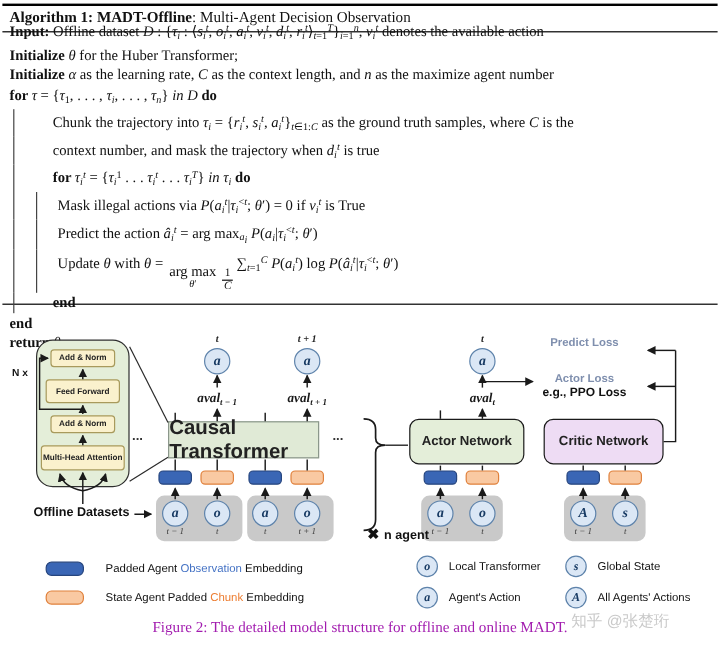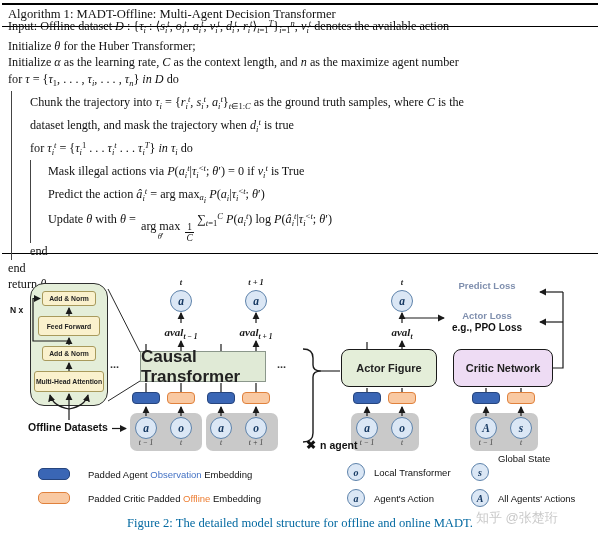--- a/index.html
+++ b/index.html
@@ -5,24 +5,24 @@
   html,body{margin:0;padding:0;background:#fff;}
   #page{position:relative;width:600px;height:551px;background:#ffffff;overflow:hidden;
         font-family:"Liberation Serif",serif;color:#111;}
   .rule{position:absolute;left:2px;right:2px;background:#000;height:1px;}
   .rule.thick{height:2px;}
   
   #algo-title{position:absolute;top:7px;left:8px;font-size:12.6px;white-space:nowrap;}
   #algo-lines{position:absolute;top:15px;left:0;right:0;font-size:12.2px;}
   .aline{position:relative;line-height:16.45px;white-space:nowrap;}
   .aline.ind0{padding-left:8px;}
-  .aline.ind1{padding-left:30px;}
+  .aline.ind1{padding-left:44px;}
   .aline.ind2{padding-left:48px;}
   .vb{position:absolute;top:0;bottom:0;width:0;border-left:1px solid #444;}
-  .tb{font-weight:normal;margin-top:32px;}
+  .tb{font-weight:bold;margin-top:32px;}
   .ti{font-style:italic;}
   .mi{font-style:italic;}
   sub,sup{font-size:8.5px;}
   sup{vertical-align:4px;}
   sub{vertical-align:-2.5px;}
   .frac{display:inline-flex;flex-direction:column;align-items:center;vertical-align:-7px;
         font-size:9.5px;line-height:10px;margin:0 3px;}
   .frac .num{border-bottom:1px solid #111;padding:0 2px;}
   .stack{display:inline-flex;flex-direction:column;align-items:center;vertical-align:-7px;
          line-height:12px;margin:0 2px;}
@@ -52,43 +52,43 @@
   .dots{position:absolute;font-family:"Liberation Sans",sans-serif;font-weight:bold;font-size:11px;color:#333;z-index:5;}
   .flabel{position:absolute;font-family:"Liberation Sans",sans-serif;font-weight:bold;color:#111;z-index:5;}
   .loss-title{position:absolute;width:120px;text-align:center;font-family:"Liberation Sans",sans-serif;
               font-weight:bold;font-size:9.5px;color:#7f8fae;z-index:5;}
   .loss-ex{position:absolute;width:140px;text-align:center;font-family:"Liberation Sans",sans-serif;
            font-weight:bold;font-size:10px;color:#111;z-index:5;}
   .pill{position:absolute;width:32px;height:12px;box-sizing:border-box;border-radius:5px;z-index:2;}
   .legend-text{position:absolute;font-family:"Liberation Sans",sans-serif;font-weight:normal;font-size:9.5px;color:#111;z-index:5;white-space:nowrap;}
   .c-blue{color:#4472c4;}
   .c-orange{color:#ed7d31;}
-  #caption{position:absolute;left:0;right:0;top:516px;text-align:center;font-size:12.6px;color:#0369a1;z-index:5;}
+  #caption{position:absolute;left:0;right:0;top:516px;text-align:center;font-size:12.6px;color:#a21caf;z-index:5;}
   #watermark{position:absolute;left:476px;top:509px;font-size:13px;color:#c9c9c9;z-index:5;
              font-family:"Liberation Sans",sans-serif;}
   #connectors{position:absolute;left:0;top:0;z-index:3;pointer-events:none;}
   .nagent-x{font-size:12px;margin-right:4px;}
 </style>
 </head>
 <body>
 
 <div id="page">
 
   <div class="rule thick" style="top:3px"></div>
   <div class="rule" style="top:26px"></div>
   <div class="rule" style="top:253px"></div>
 
-  <div id="algo-title"><span class="tb">Algorithm 1: MADT-Offline</span><span>: Multi-Agent Decision Transformer</span></div>
+  <div id="algo-title"><span class="tb">Algorithm 1: MADT-Offline</span><span>: Multi-Agent Decision Observation</span></div>
   <div id="algo-lines">
       <div class="aline ind0"><span class="tb">Input: </span><span>Offline dataset </span><span class="tm"><span class="mi">D</span> : {<span class="mi">τ</span><sub><span class="mi">i</span></sub> : ⟨<span class="mi">s</span><sub><span class="mi">i</span></sub><sup><span class="mi">t</span></sup>, <span class="mi">o</span><sub><span class="mi">i</span></sub><sup><span class="mi">t</span></sup>, <span class="mi">a</span><sub><span class="mi">i</span></sub><sup><span class="mi">t</span></sup>, <span class="mi">v</span><sub><span class="mi">i</span></sub><sup><span class="mi">t</span></sup>, <span class="mi">d</span><sub><span class="mi">i</span></sub><sup><span class="mi">t</span></sup>, <span class="mi">r</span><sub><span class="mi">i</span></sub><sup><span class="mi">t</span></sup>⟩<sub><span class="mi">t</span>=1</sub><sup><span class="mi">T</span></sup>}<sub><span class="mi">i</span>=1</sub><sup><span class="mi">n</span></sup>, <span class="mi">v</span><sub><span class="mi">i</span></sub><sup><span class="mi">t</span></sup></span><span> denotes the available action</span></div>
       <div class="aline ind0"><span class="tb">Initialize </span><span class="tm"><span class="mi">θ</span></span><span> for the Huber Transformer;</span></div>
       <div class="aline ind0"><span class="tb">Initialize </span><span class="tm"><span class="mi">α</span></span><span> as the learning rate, </span><span class="tm"><span class="mi">C</span></span><span> as the context length, and </span><span class="tm"><span class="mi">n</span></span><span> as the maximize agent number</span></div>
       <div class="aline ind0"><span class="tb">for </span><span class="tm"><span class="mi">τ</span> = {<span class="mi">τ</span><sub>1</sub>, . . . , <span class="mi">τ</span><sub><span class="mi">i</span></sub>, . . . , <span class="mi">τ</span><sub><span class="mi">n</span></sub>} </span><span class="ti">in </span><span class="tm"><span class="mi">D</span> </span><span class="tb">do</span></div>
       <div class="aline ind1"><span class="vb" style="left: 11px;"></span><span>Chunk the trajectory into </span><span class="tm"><span class="mi">τ</span><sub><span class="mi">i</span></sub> = {<span class="mi">r</span><sub><span class="mi">i</span></sub><sup><span class="mi">t</span></sup>, <span class="mi">s</span><sub><span class="mi">i</span></sub><sup><span class="mi">t</span></sup>, <span class="mi">a</span><sub><span class="mi">i</span></sub><sup><span class="mi">t</span></sup>}<sub><span class="mi">t</span>∈1:<span class="mi">C</span></sub></span><span> as the ground truth samples, where </span><span class="tm"><span class="mi">C</span></span><span> is the</span></div>
-      <div class="aline ind1"><span class="vb" style="left: 11px;"></span><span>dataset length, and mask the trajectory when </span><span class="tm"><span class="mi">d</span><sub><span class="mi">i</span></sub><sup><span class="mi">t</span></sup></span><span> is true</span></div>
+      <div class="aline ind1"><span class="vb" style="left: 11px;"></span><span>context number, and mask the trajectory when </span><span class="tm"><span class="mi">d</span><sub><span class="mi">i</span></sub><sup><span class="mi">t</span></sup></span><span> is true</span></div>
       <div class="aline ind1"><span class="vb" style="left: 11px;"></span><span class="tb">for </span><span class="tm"><span class="mi">τ</span><sub><span class="mi">i</span></sub><sup><span class="mi">t</span></sup> = {<span class="mi">τ</span><sub><span class="mi">i</span></sub><sup>1</sup> . . . <span class="mi">τ</span><sub><span class="mi">i</span></sub><sup><span class="mi">t</span></sup> . . . <span class="mi">τ</span><sub><span class="mi">i</span></sub><sup><span class="mi">T</span></sup>} </span><span class="ti">in </span><span class="tm"><span class="mi">τ</span><sub><span class="mi">i</span></sub> </span><span class="tb">do</span></div>
       <div class="aline ind2"><span class="vb" style="left: 11px;"></span><span class="vb" style="left: 30px;"></span><span>Mask illegal actions via </span><span class="tm"><span class="mi">P</span>(<span class="mi">a</span><sub><span class="mi">i</span></sub><sup><span class="mi">t</span></sup>|<span class="mi">τ</span><sub><span class="mi">i</span></sub><sup>&lt;<span class="mi">t</span></sup>; <span class="mi">θ</span>′) = 0</span><span> if </span><span class="tm"><span class="mi">v</span><sub><span class="mi">i</span></sub><sup><span class="mi">t</span></sup></span><span> is True</span></div>
       <div class="aline ind2"><span class="vb" style="left: 11px;"></span><span class="vb" style="left: 30px;"></span><span>Predict the action </span><span class="tm"><span class="mi">â</span><sub><span class="mi">i</span></sub><sup><span class="mi">t</span></sup> = </span><span>arg max</span><span class="tm"><sub><span class="mi">a</span><sub><span class="mi">i</span></sub></sub> <span class="mi">P</span>(<span class="mi">a</span><sub><span class="mi">i</span></sub>|<span class="mi">τ</span><sub><span class="mi">i</span></sub><sup>&lt;<span class="mi">t</span></sup>; <span class="mi">θ</span>′)</span></div>
       <div class="aline ind2"><span class="vb" style="left: 11px;"></span><span class="vb" style="left: 30px;"></span><span>Update </span><span class="tm"><span class="mi">θ</span></span><span> with </span><span class="tm"><span class="mi">θ</span> = </span><span class="stack">
           <span>arg max</span>
           <span class="under"><span class="mi">θ</span>′</span>
         </span><span class="frac">
           <span class="num">1</span>
           <span class="den"><span class="mi">C</span></span>
         </span><span class="tm">∑<sub><span class="mi">t</span>=1</sub><sup><span class="mi">C</span></sup> <span class="mi">P</span>(<span class="mi">a</span><sub><span class="mi">i</span></sub><sup><span class="mi">t</span></sup>) </span><span>log</span><span class="tm"> <span class="mi">P</span>(<span class="mi">â</span><sub><span class="mi">i</span></sub><sup><span class="mi">t</span></sup>|<span class="mi">τ</span><sub><span class="mi">i</span></sub><sup>&lt;<span class="mi">t</span></sup>; <span class="mi">θ</span>′)</span></div>
@@ -162,21 +162,21 @@
   <div class="layer" style="left:42px;top:291px;width:54px;height:15px">Add &amp; Norm</div>
   <div class="layer" style="left:38px;top:316px;width:62px;height:20px">Feed Forward</div>
   <div class="layer" style="left:42px;top:346px;width:54px;height:15px">Add &amp; Norm</div>
   <div class="layer" style="left:34px;top:371px;width:70px;height:21px">Multi-Head Attention</div>
   <div class="flabel" style="left:10px;top:305px;font-size:8.5px">N x</div>
 
   <div id="causal-box" class="box">
     <span class="netlabel" style="font-size:17px">Causal Transformer</span>
   </div>
   <div id="actor-box" class="box">
-    <span class="netlabel">Actor Figure</span>
+    <span class="netlabel">Actor Network</span>
   </div>
   <div id="critic-box" class="box">
     <span class="netlabel">Critic Network</span>
   </div>
 
   <div class="dots" style="left:110px;top:358px">...</div>
   <div class="dots" style="left:277px;top:358px">...</div>
 
   <div class="emb blue" style="left:132px"></div>
   <div class="emb orange" style="left:167px"></div>
@@ -236,27 +236,27 @@
   <div class="loss-title" style="left:427px;top:280px">Predict Loss</div>
   <div class="loss-title" style="left:427px;top:310px">Actor Loss</div>
   <div class="loss-ex" style="left:417px;top:322px">e.g., PPO Loss</div>
 
   <div class="pill" style="left:38px;top:468px;background:#3a66b5;border:1px solid #26457e"></div>
   <div class="legend-text" style="left:88px;top:469px">
     <span>Padded Agent </span><span class="c-blue">Observation</span><span> Embedding</span>
   </div>
   <div class="pill" style="left:38px;top:492px;background:#f9c9a2;border:1px solid #e0813c"></div>
   <div class="legend-text" style="left:88px;top:493px">
-    <span>Padded Critic Padded </span><span class="c-orange">Offline</span><span> Embedding</span>
+    <span>State Agent Padded </span><span class="c-orange">Chunk</span><span> Embedding</span>
   </div>
 
   <div class="circ circ-sm" style="left:347px;top:463px">o</div>
   <div class="legend-text" style="left:374px;top:467px">Local Transformer</div>
   <div class="circ circ-sm" style="left:471px;top:463px">s</div>
-  <div class="legend-text" style="left:498px;top:453px">Global State</div>
+  <div class="legend-text" style="left:498px;top:467px">Global State</div>
   <div class="circ circ-sm" style="left:347px;top:489px">a</div>
   <div class="legend-text" style="left:374px;top:493px">Agent's Action</div>
   <div class="circ circ-sm" style="left:471px;top:489px">A</div>
   <div class="legend-text" style="left:498px;top:493px">All Agents' Actions</div>
 
   <div id="caption">Figure 2: The detailed model structure for offline and online MADT.</div>
   <div id="watermark">知乎 @张楚珩</div>
 </div>
 
 </body></html>

